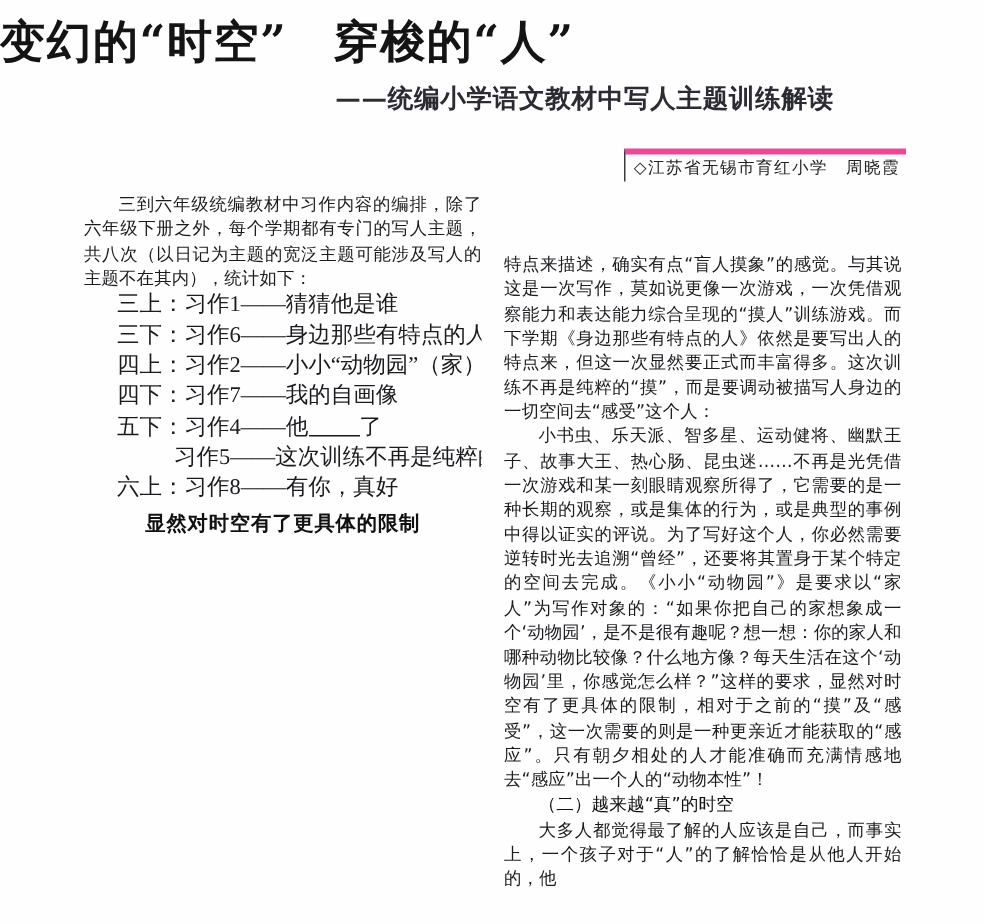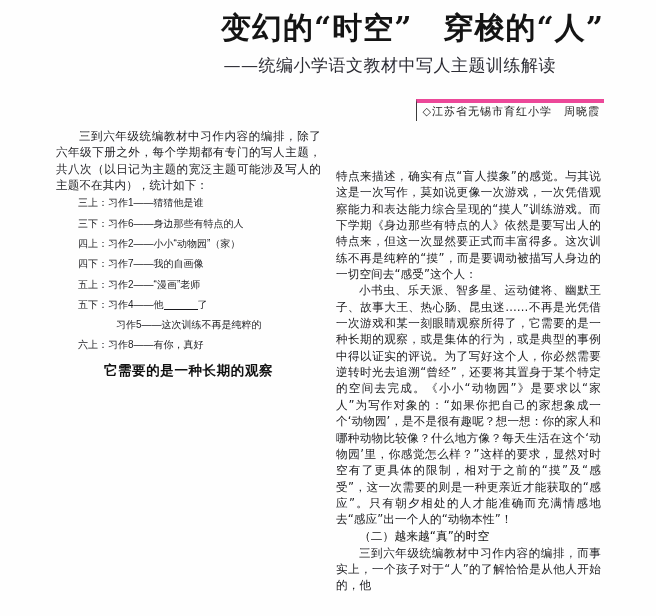--- a/index.html
+++ b/index.html
@@ -20,21 +20,21 @@
     inset: 0;
     background: #fefefe;
   }
 
   
   .title {
     position: absolute;
     top: 8px;
     left: 0;
     width: 634px;
-    text-align: right;
+    text-align: left;
     padding-right: 30px;
     box-sizing: border-box;
     font-family: "DejaVu Serif", "Liberation Serif", serif;
     font-weight: bold;
     font-size: 30px;
     letter-spacing: 1px;
     color: #141414;
     white-space: pre;
   }
   .subtitle {
@@ -42,20 +42,21 @@
     top: 54px;
     left: 0;
     width: 608px;
     text-align: right;
     padding-right: 52px;
     box-sizing: border-box;
     font-family: "DejaVu Serif", "Liberation Serif", serif;
     font-size: 17px;
     color: #2b2b33;
     letter-spacing: 0.5px;
+    font-weight: bold;
   }
   .byline-wrap {
     position: absolute;
     top: 99px;
     right: 52px;
     display: flex;
     align-items: center;
   }
   .byline {
     border-left: 1px solid #3a3a3a;
@@ -98,26 +99,26 @@
     font-family: "DejaVu Sans", "Liberation Sans", sans-serif;
   }
   p.body.noindent { text-indent: 0; margin-top: 40px; }
 
   ul.syllabus {
     list-style: none;
     margin: 0;
     padding: 0;
   }
   ul.syllabus li {
-    font-size: 10px;
+    font-size: 15px;
     line-height: 20.3px;
     color: #1b1b1f;
     white-space: pre;
     padding-left: 22px;
-    font-family: Liberation Sans, sans-serif;
+    font-family: Liberation Serif, serif;
   }
   ul.syllabus li.cont { padding-left: 60px; }
   .blank-fill {
     display: inline-block;
     width: 34px;
     border-bottom: 1px solid #1b1b1f;
     vertical-align: -2px;
   }
 
   h2.section {
@@ -155,29 +156,28 @@
 
   <div class="columns">
 
     <div class="col col-left">
       <p class="body">三到六年级统编教材中习作内容的编排，除了六年级下册之外，每个学期都有专门的写人主题，共八次（以日记为主题的宽泛主题可能涉及写人的主题不在其内），统计如下：</p>
       <ul class="syllabus" id="syllabus-list">
           <li><span>三上：</span><span>习作1——猜猜他是谁</span></li>
           <li><span>三下：</span><span>习作6——身边那些有特点的人</span></li>
           <li><span>四上：</span><span>习作2——小小“动物园”（家）</span></li>
           <li><span>四下：</span><span>习作7——我的自画像</span></li>
-          <li><span>五上：</span><span>习作2——“漫画”老师</span></li>
           <li><span>五下：</span><span>习作4——他</span><span class="blank-fill"></span><span>了</span></li>
           <li class="cont"><span></span><span>习作5——这次训练不再是纯粹的</span></li>
           <li><span>六上：</span><span>习作8——有你，真好</span></li>
         </ul>
-      <h2 class="section">它需要的是一种长期的观察</h2>
+      <h2 class="section">显然对时空有了更具体的限制</h2>
     </div>
 
     <div class="col col-right">
       <p class="body noindent">特点来描述，确实有点“盲人摸象”的感觉。与其说这是一次写作，莫如说更像一次游戏，一次凭借观察能力和表达能力综合呈现的“摸人”训练游戏。而下学期《身边那些有特点的人》依然是要写出人的特点来，但这一次显然要正式而丰富得多。这次训练不再是纯粹的“摸”，而是要调动被描写人身边的一切空间去“感受”这个人：</p>
       <p class="body">小书虫、乐天派、智多星、运动健将、幽默王子、故事大王、热心肠、昆虫迷……不再是光凭借一次游戏和某一刻眼睛观察所得了，它需要的是一种长期的观察，或是集体的行为，或是典型的事例中得以证实的评说。为了写好这个人，你必然需要逆转时光去追溯“曾经”，还要将其置身于某个特定的空间去完成。《小小“动物园”》是要求以“家人”为写作对象的：“如果你把自己的家想象成一个‘动物园’，是不是很有趣呢？想一想：你的家人和哪种动物比较像？什么地方像？每天生活在这个‘动物园’里，你感觉怎么样？”这样的要求，显然对时空有了更具体的限制，相对于之前的“摸”及“感受”，这一次需要的则是一种更亲近才能获取的“感应”。只有朝夕相处的人才能准确而充满情感地去“感应”出一个人的“动物本性”！</p>
       <h3 class="subsection">（二）越来越“真”的时空</h3>
-      <p class="body">三到六年级统编教材中习作内容的编排，而事实上，一个孩子对于“人”的了解恰恰是从他人开始的，他</p>
+      <p class="body">大多人都觉得最了解的人应该是自己，而事实上，一个孩子对于“人”的了解恰恰是从他人开始的，他</p>
     </div>
 
   </div>
 </div>
 
 </body></html>

